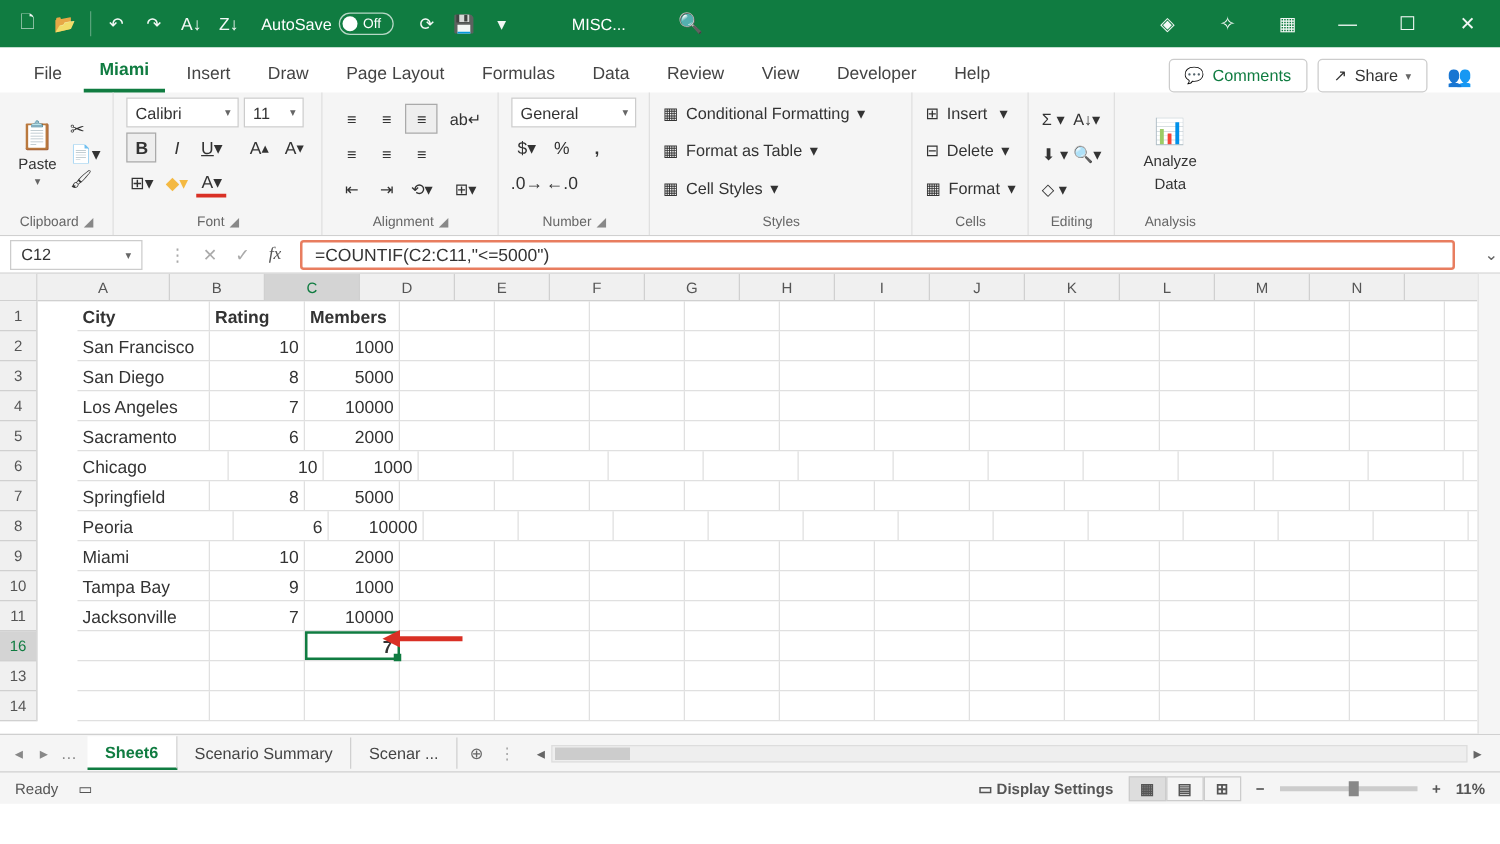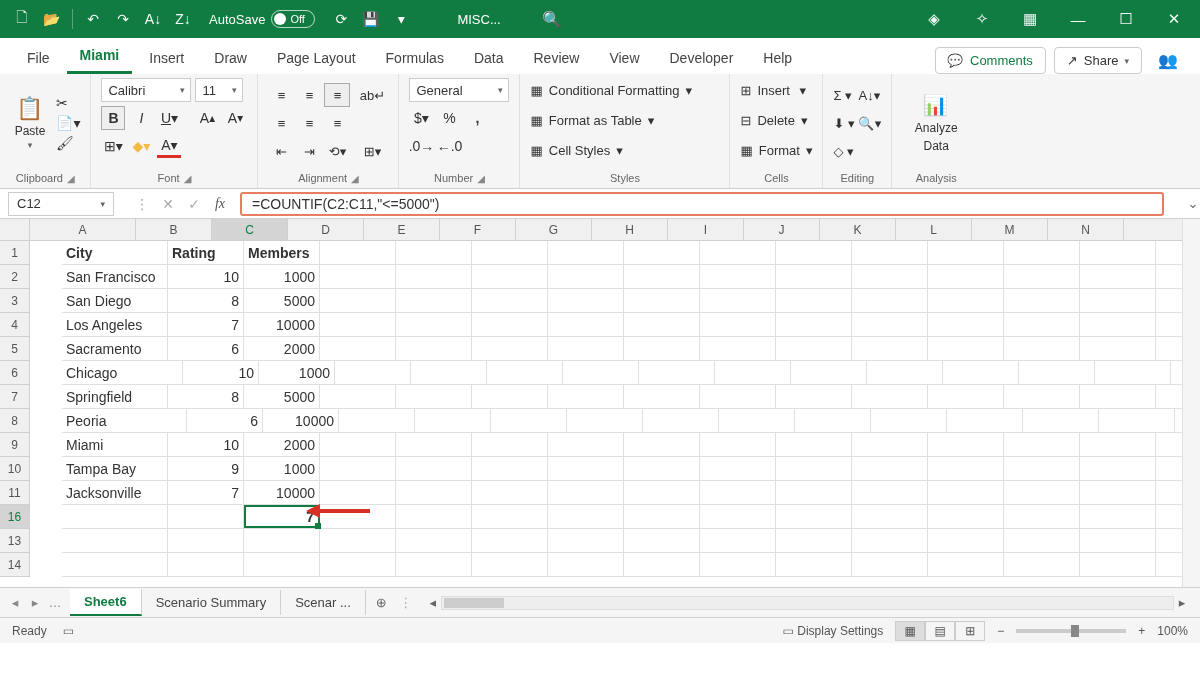--- a/index.html
+++ b/index.html
@@ -90,21 +90,21 @@
 .stab { padding: 5px 14px; border-right: 1px solid #d0d0d0; color: #444; }
 .stab.active { background: #fff; color: #107c41; font-weight: 600; border-bottom: 2px solid #107c41; }
 .stab-add { padding: 0 10px; color: #666; }
 .hscroll-wrap { flex: 1; display: flex; align-items: center; padding: 0 10px; }
 .hscroll { flex: 1; height: 14px; background: #eee; border: 1px solid #ddd; position: relative; }
 .hscroll-thumb { position: absolute; left: 2px; top: 1px; height: 10px; width: 60px; background: #ccc; }
 .hs-arr { width: 16px; text-align: center; color: #666; }
 
 
 .status { height: 26px; background: #f5f5f5; border-top: 1px solid #d0d0d0; display: flex; align-items: center; padding: 0 12px; font-size: 12px; color: #555; }
-.status-right { margin-left: auto; display: flex; align-items: center; gap: 12px; }
+.status-right { margin-left: auto; display: flex; align-items: center; gap: 12px; font-weight: bold; }
 .view-btns { display: flex; }
 .vbtn { width: 30px; height: 20px; border: 1px solid #ccc; display: flex; align-items: center; justify-content: center; font-size: 12px; }
 .vbtn.active { background: #ddd; }
 .zoom-slider { width: 110px; height: 4px; background: #ccc; position: relative; }
 .zoom-thumb { position: absolute; left: 55px; top: -4px; width: 8px; height: 12px; background: #888; }
 .dd { font-size: 9px; color: #666; }
 </style>
 </head>
 <body>
 
@@ -630,15 +630,15 @@
     <div class="view-btns">
       <div class="vbtn active">▦</div>
       <div class="vbtn">▤</div>
       <div class="vbtn">⊞</div>
     </div>
     <span>−</span>
     <div class="zoom-slider">
         <div class="zoom-thumb"></div>
       </div>
     <span>+</span>
-    <span>100%</span>
+    <span>11%</span>
   </div>
 </div>
 
 </body></html>

